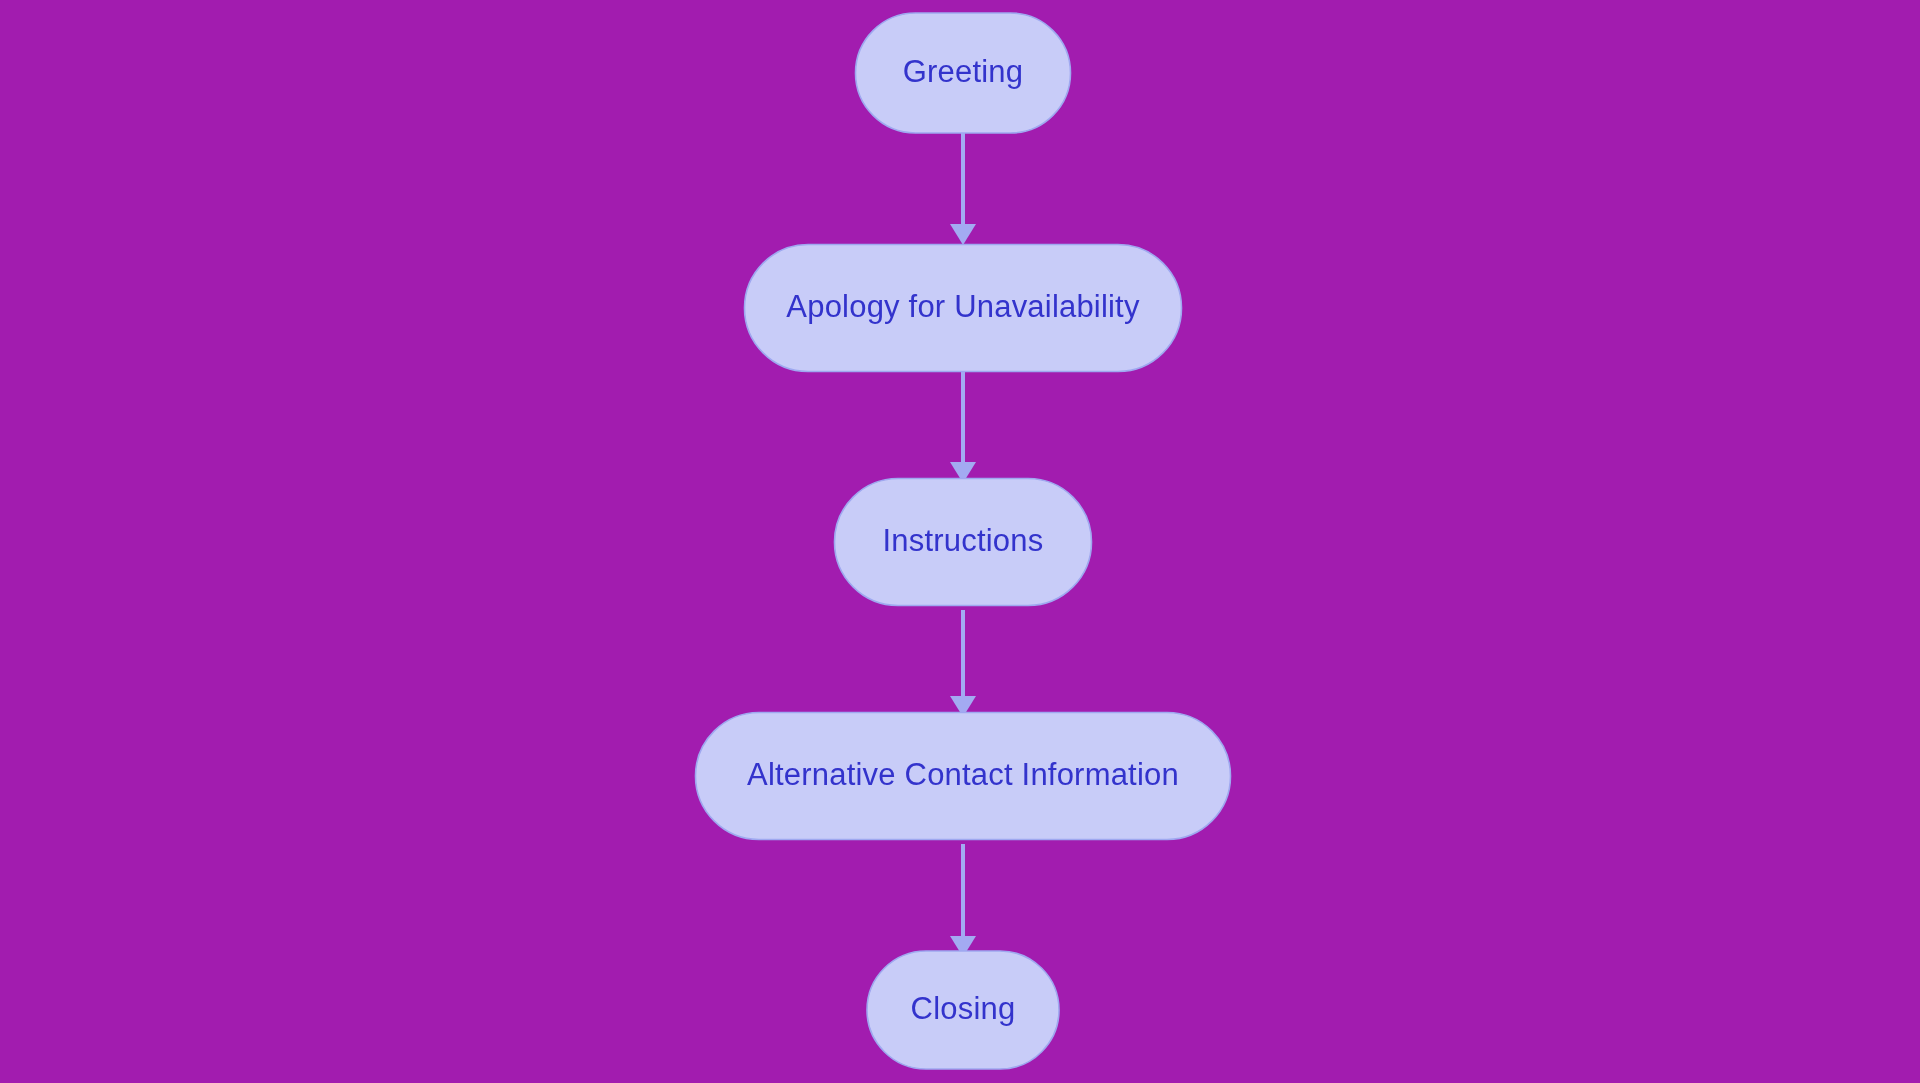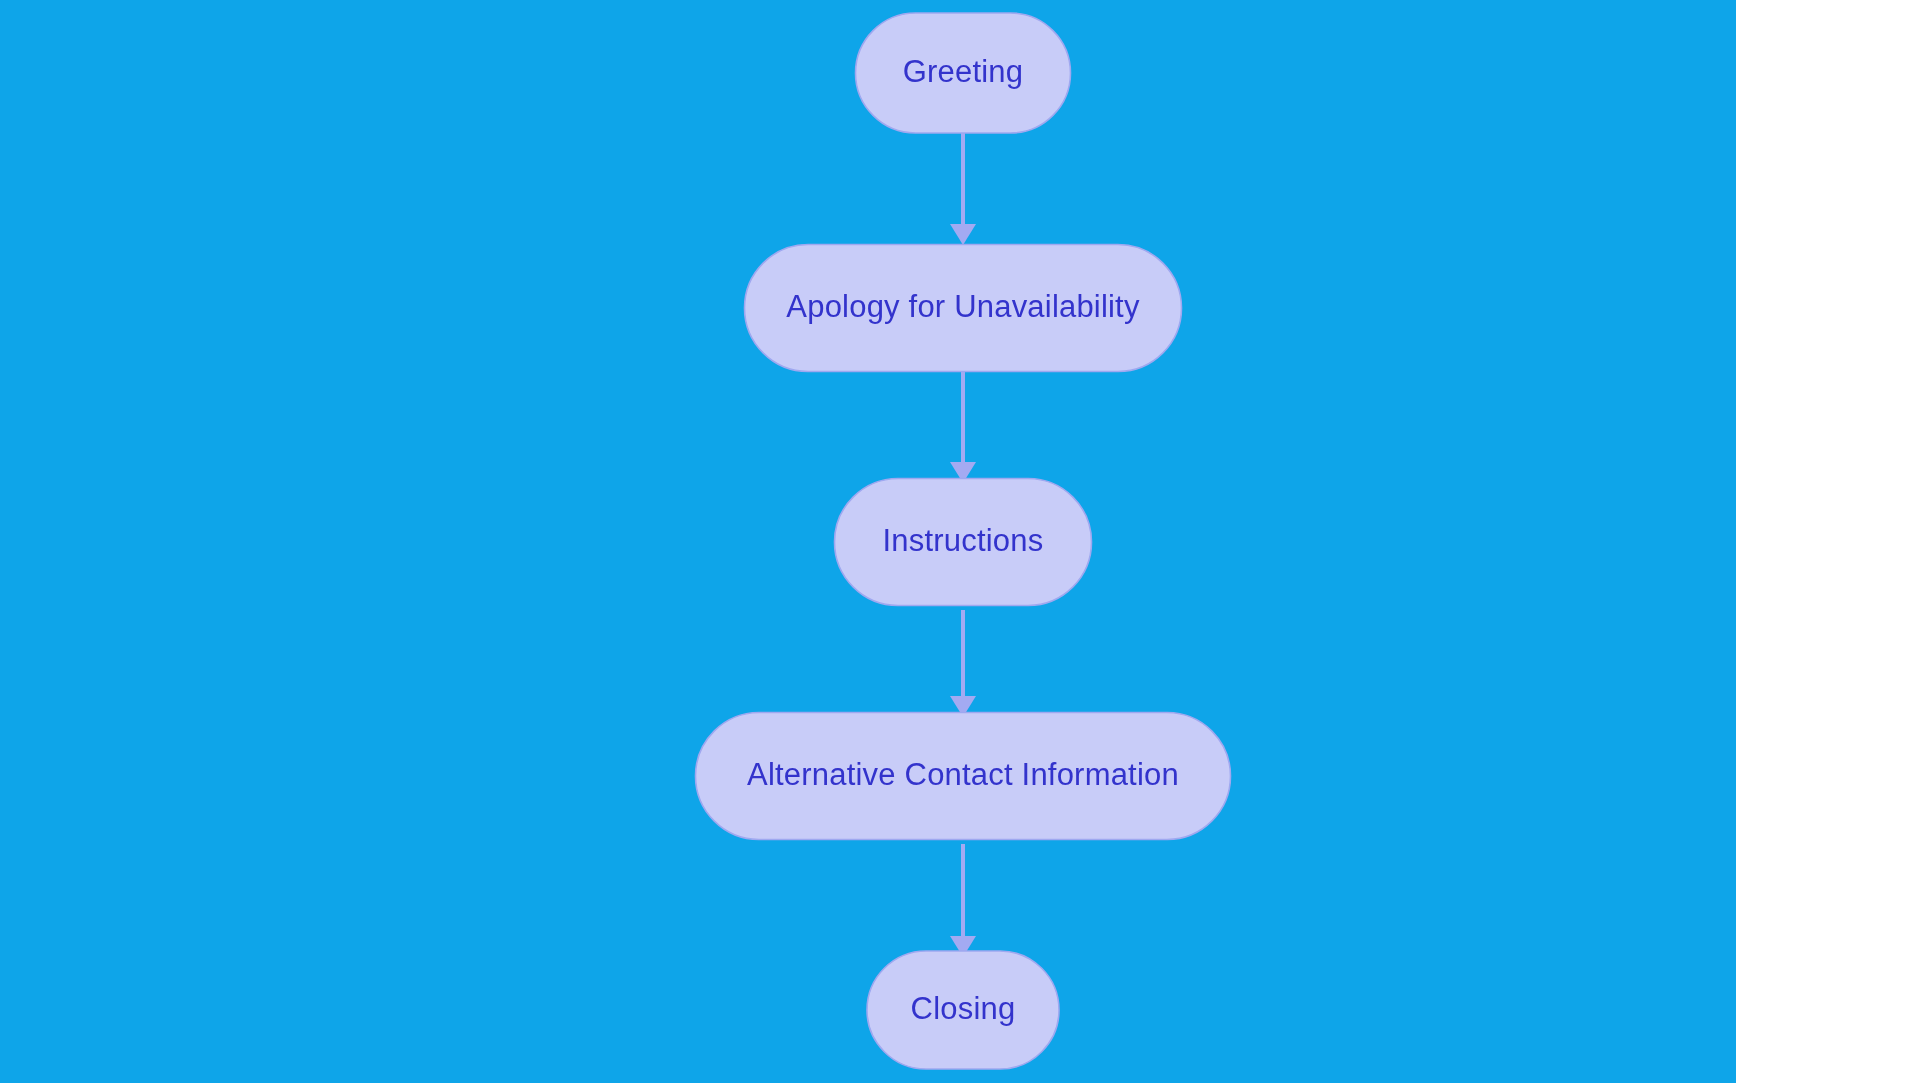--- a/index.html
+++ b/index.html
@@ -9,23 +9,23 @@
     background: #ffffff;
   }
   body {
     width: 1920px;
     height: 1083px;
     font-family: "Liberation Sans", "DejaVu Sans", sans-serif;
     overflow: hidden;
   }
   #flow-root {
     position: relative;
-    width: 1736px;
+    width: 1920px;
     height: 1083px;
-    background: #0ea5e9;
+    background: #a21caf;
   }
   #flow-svg {
     position: absolute;
     left: 0;
     top: 0;
     width: 1920px;
     height: 1083px;
     display: block;
   }
   .node-shape {

